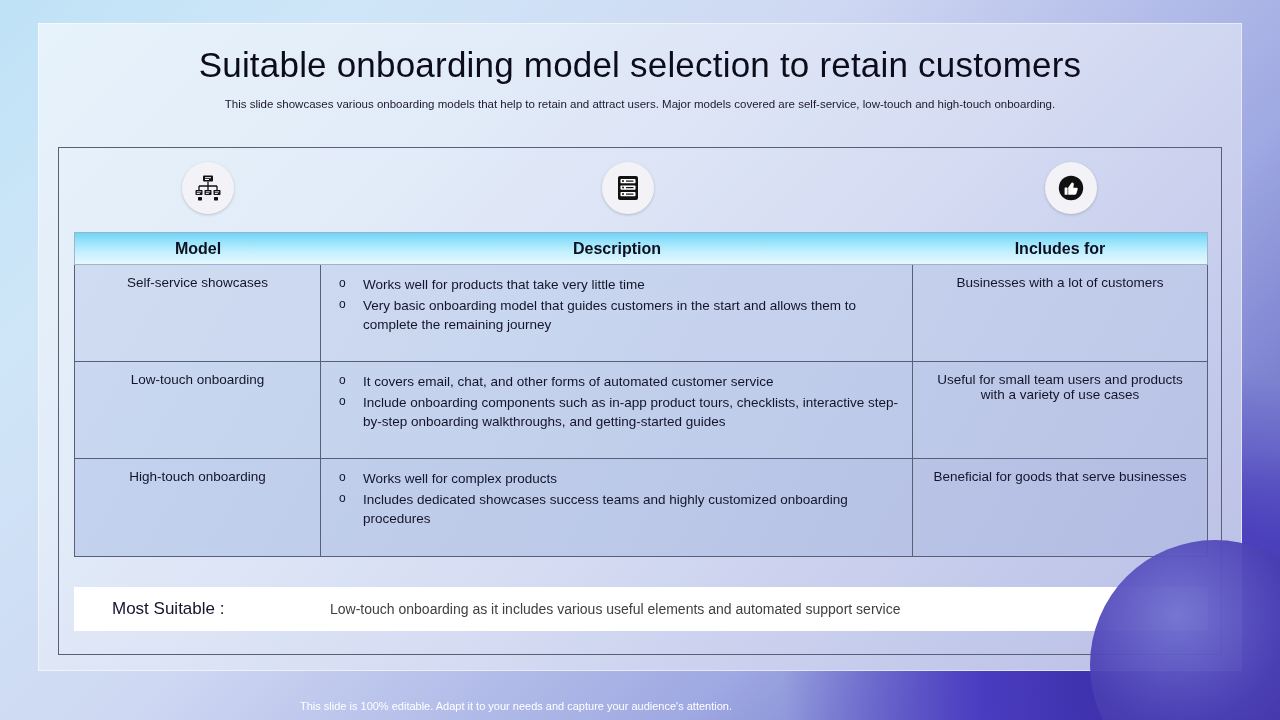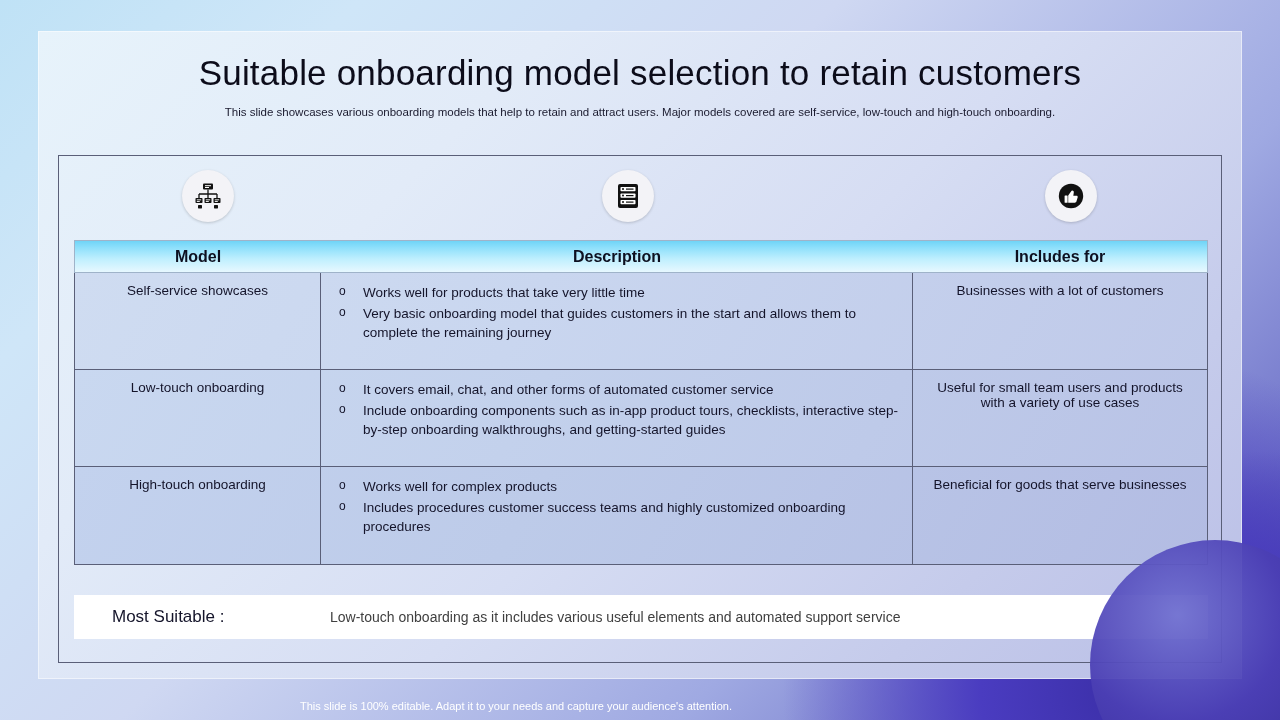--- a/index.html
+++ b/index.html
@@ -34,21 +34,21 @@
     height: 250px;
     border-radius: 50%;
     background: radial-gradient(circle at 35% 30%, #6f6fd0 0%, #4b3fb4 45%, #332a93 100%);
     opacity: 0.95;
   }
 
   
   .panel {
     position: absolute;
     left: 38px;
-    top: 31px;
+    top: 23px;
     width: 1204px;
     height: 648px;
     background: linear-gradient(135deg, #e7f3fb 0%, #e2ebf8 28%, #d6ddf3 55%, #c5cbeb 80%, #b9bee6 100%);
     box-shadow: 0 0 0 1px rgba(255,255,255,0.5) inset;
   }
 
   .title {
     position: absolute;
     left: 0;
     top: 22px;
@@ -297,21 +297,21 @@
               </ul>
             </div>
             <div class="td center col-suit">Useful for small team users and products with a variety of use cases</div>
           </div>
 
           <div class="tr row-3">
             <div class="td center col-model">High-touch onboarding</div>
             <div class="td col-desc">
               <ul class="bullets">
                 <li>Works well for complex products</li>
-                <li>Includes procedures customer success teams and highly customized onboarding procedures</li>
+                <li>Includes dedicated showcases success teams and highly customized onboarding procedures</li>
               </ul>
             </div>
             <div class="td center col-suit">Beneficial for goods that serve businesses</div>
           </div>
 
         </div>
       </div>
 
       <div class="most">
         <div class="most-label">Most Suitable :</div>

